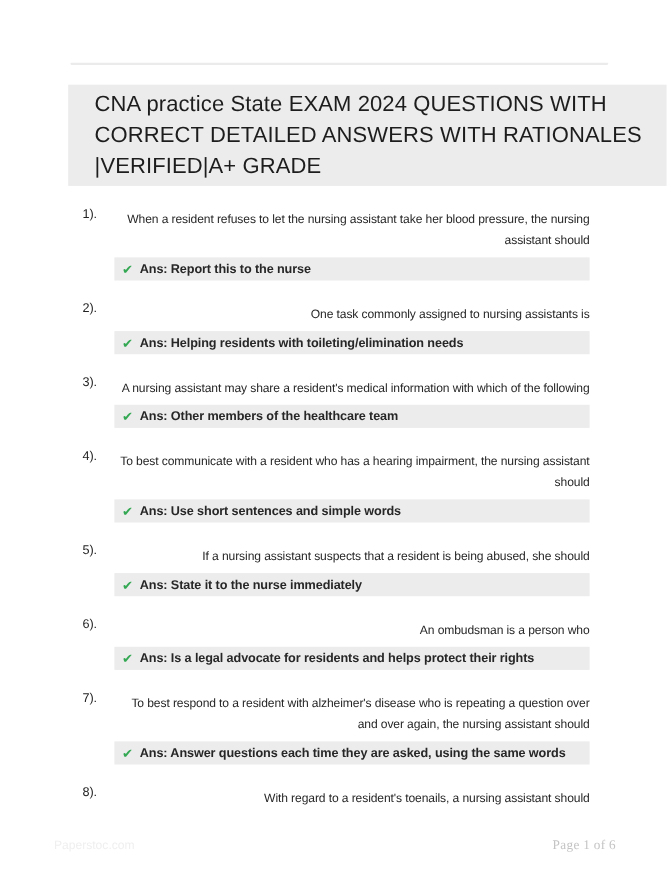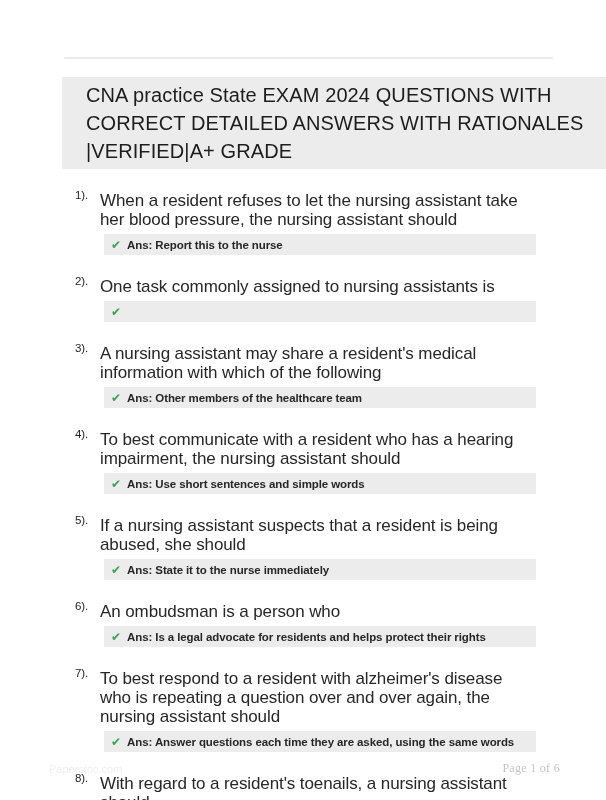--- a/index.html
+++ b/index.html
@@ -39,24 +39,25 @@
     flex: 0 0 25px;
     font-size: 11.5px;
     color: #232323;
     position: relative;
     top: -2px;
     letter-spacing: -0.1px;
   }
   .q-text {
     flex: 1;
     max-width: 436px;
-    font-size: 17px;
+    font-size: 11px;
     line-height: 19px;
     letter-spacing: -0.1px;
     color: #272727;
+    text-align: right;
   }
   .answer-box {
     margin-left: 29px;
     margin-top: 5px;
     width: 432px;
     height: 21px;
     background: var(--answer-box-bg, #ececec);
     display: flex;
     align-items: center;
     padding-left: 7px;
@@ -109,20 +110,21 @@
     </div>
   </div>
 
   <div class="question-block">
     <div class="q-row">
       <div class="q-num">2).</div>
       <div class="q-text">One task commonly assigned to nursing assistants is</div>
     </div>
     <div class="answer-box">
       <span class="check">✔</span>
+      <span class="answer-text">Ans: Helping residents with toileting/elimination needs</span>
     </div>
   </div>
 
   <div class="question-block">
     <div class="q-row">
       <div class="q-num">3).</div>
       <div class="q-text">A nursing assistant may share a resident's medical information with which of the following</div>
     </div>
     <div class="answer-box">
       <span class="check">✔</span>

